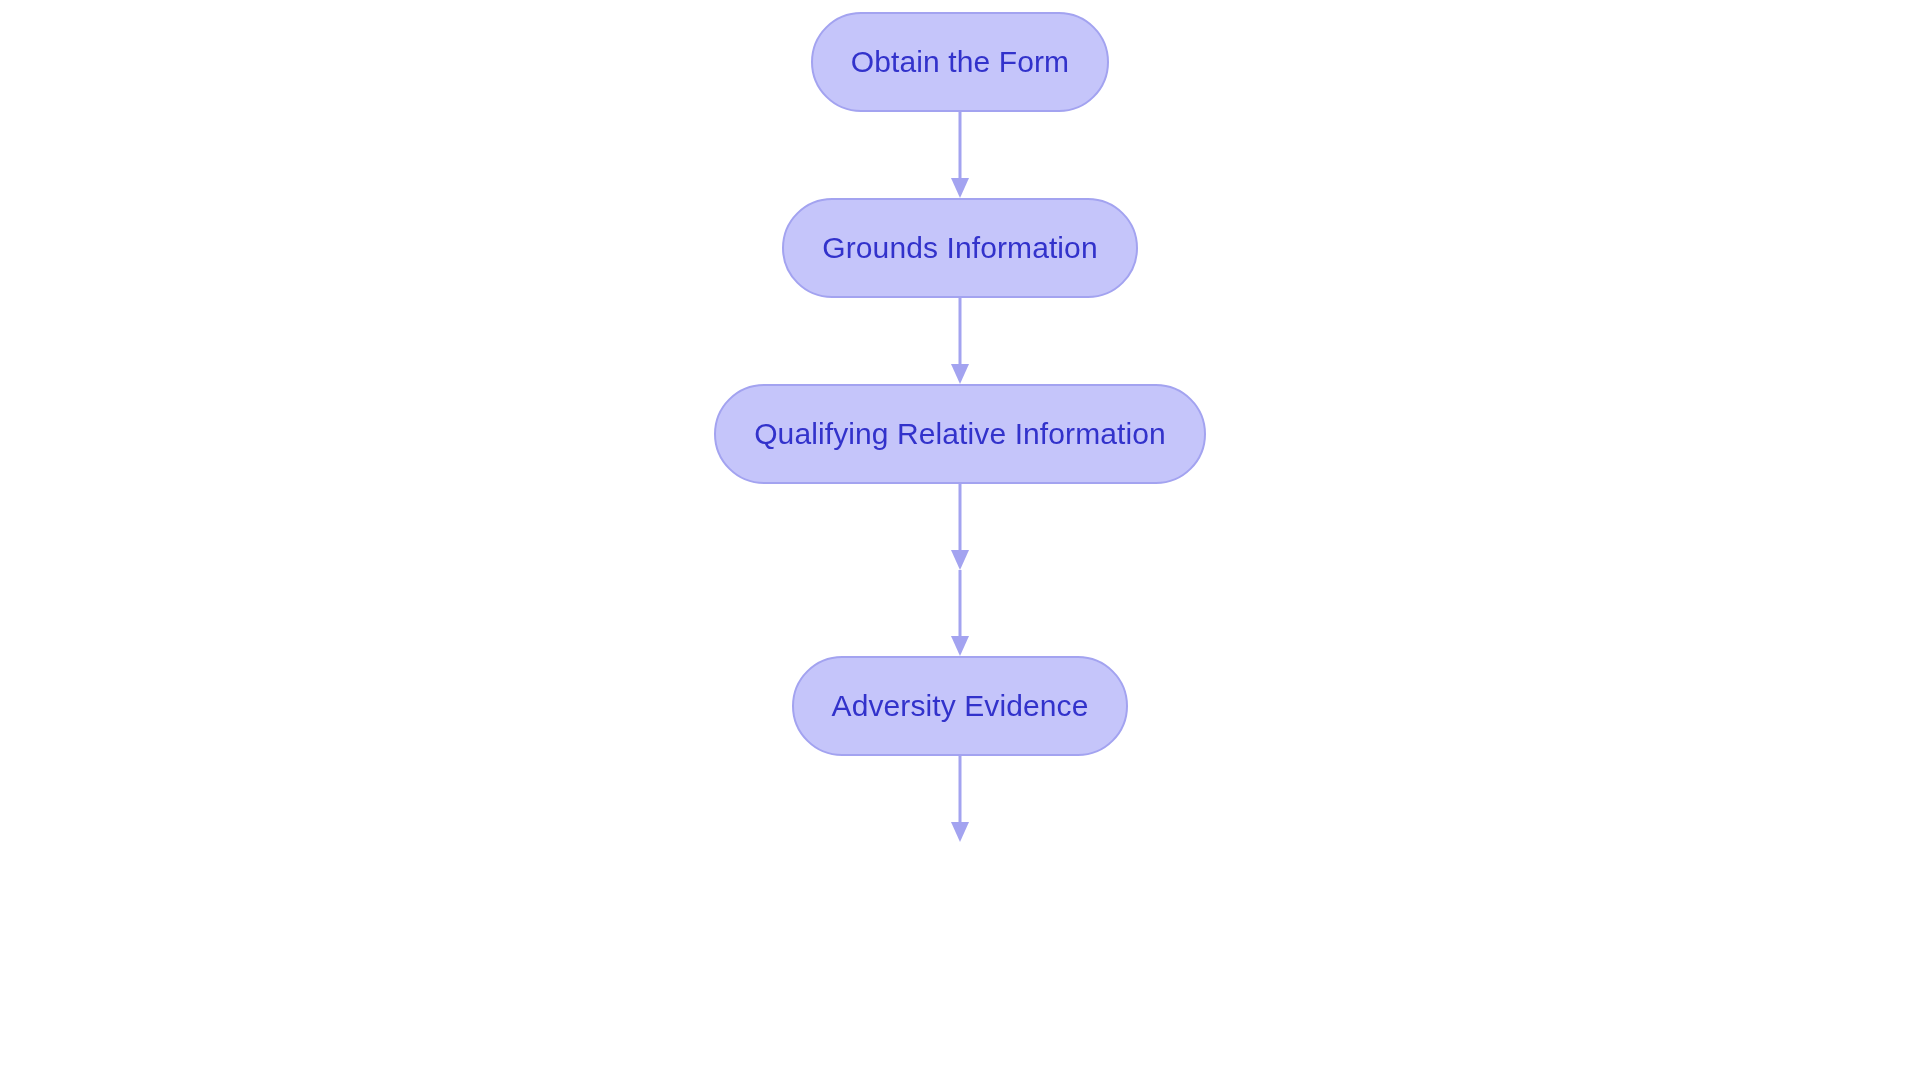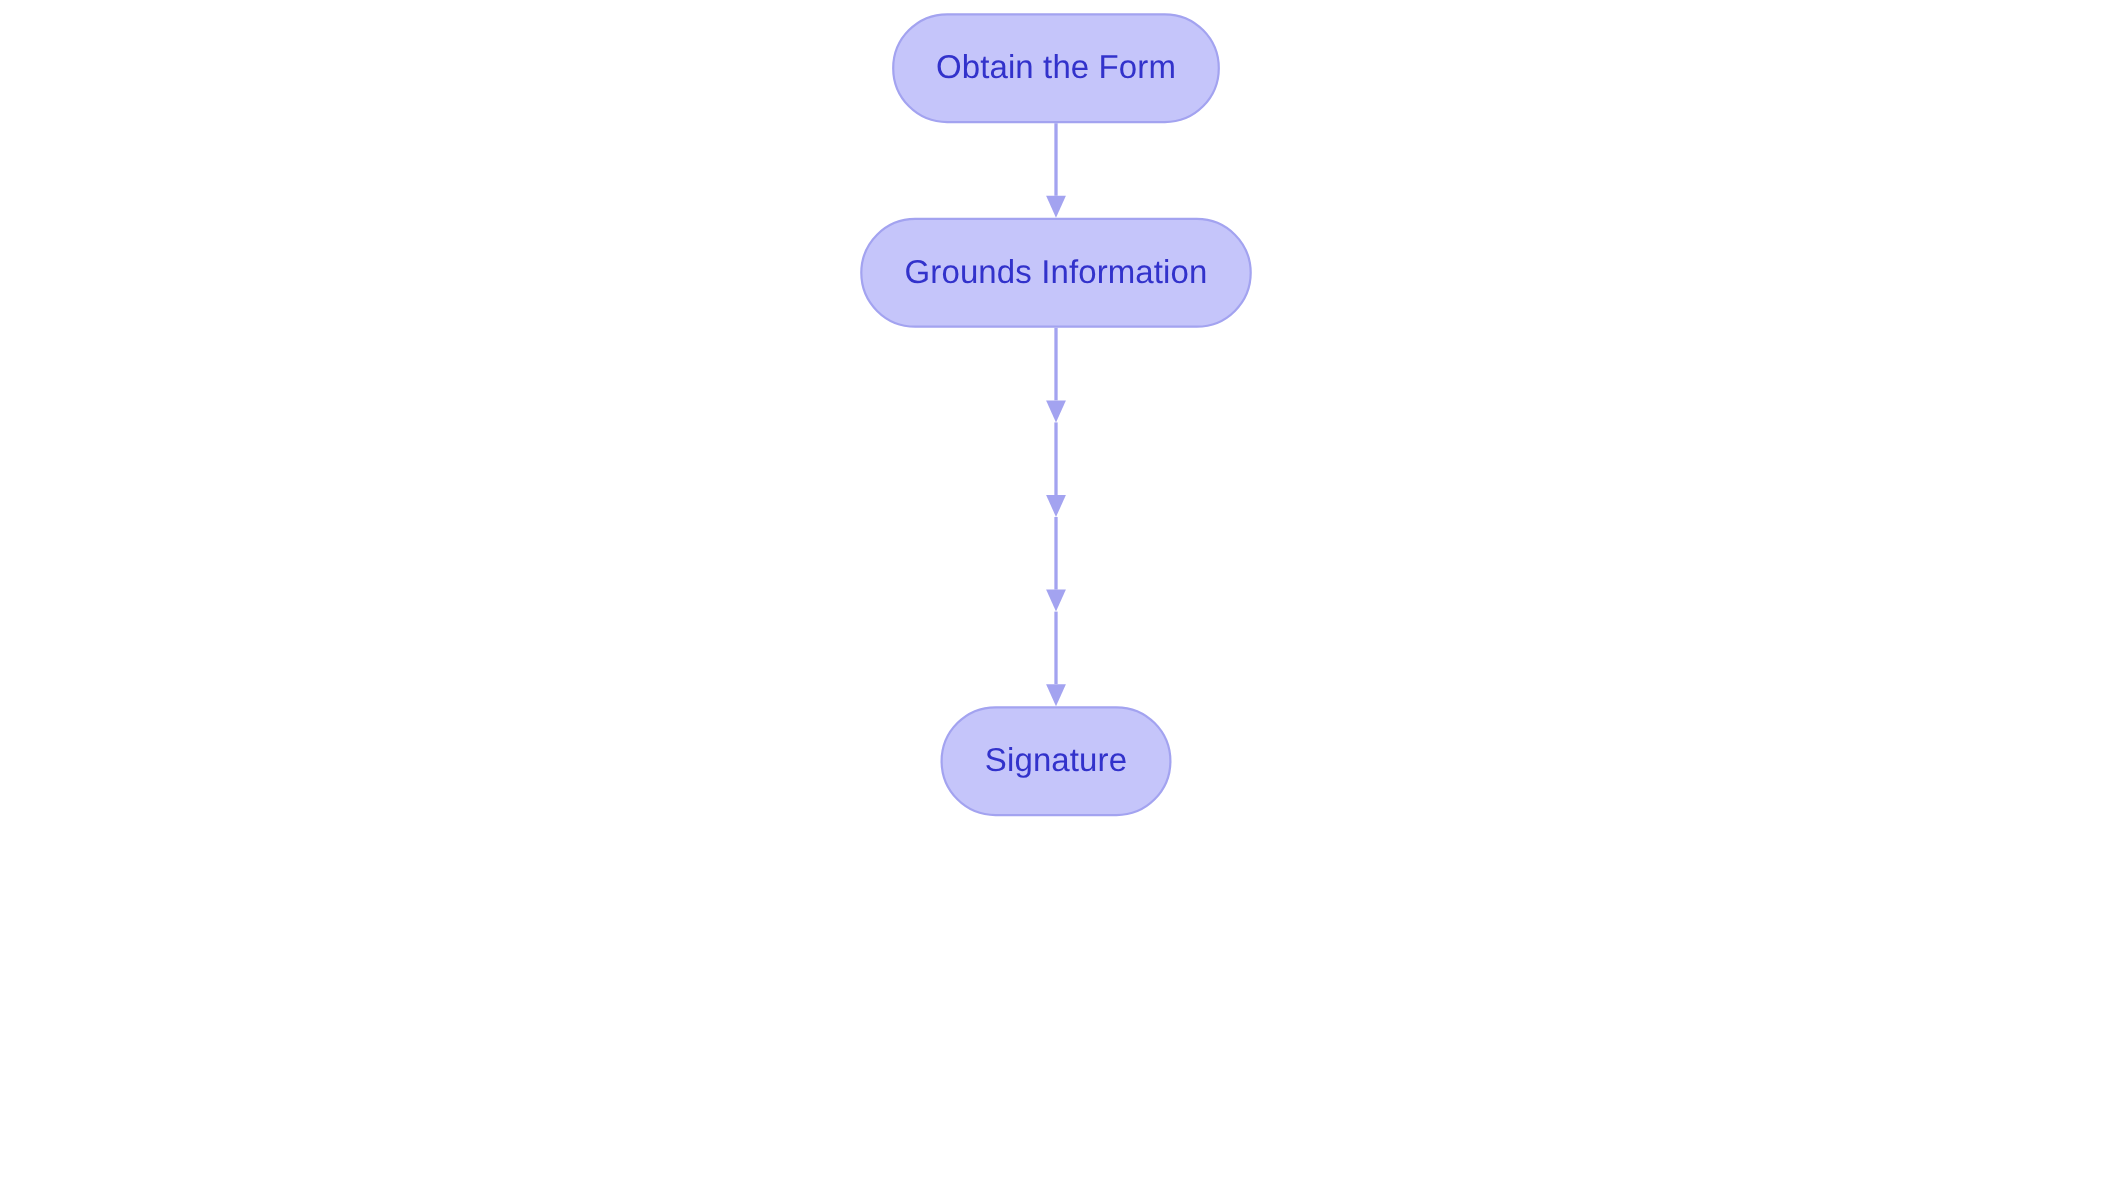--- a/index.html
+++ b/index.html
@@ -107,36 +107,39 @@
 
     <div class="flow-node">
       <span class="flow-node-label">Grounds Information</span>
     </div>
 
     <div class="flow-connector">
       <span class="conn-line"></span>
       <span class="conn-head"></span>
     </div>
 
-
-    <div class="flow-connector">
-      <span class="conn-line"></span>
-      <span class="conn-head"></span>
+    <div class="flow-node">
+      <span class="flow-node-label">Qualifying Relative Information</span>
     </div>
-
 
     <div class="flow-connector">
       <span class="conn-line"></span>
       <span class="conn-head"></span>
     </div>
 
 
     <div class="flow-connector">
       <span class="conn-line"></span>
       <span class="conn-head"></span>
     </div>
 
     <div class="flow-node">
-      <span class="flow-node-label">Signature</span>
+      <span class="flow-node-label">Adversity Evidence</span>
     </div>
+
+    <div class="flow-connector">
+      <span class="conn-line"></span>
+      <span class="conn-head"></span>
+    </div>
+
 
   </div>
 </div>
 
 </body></html>

